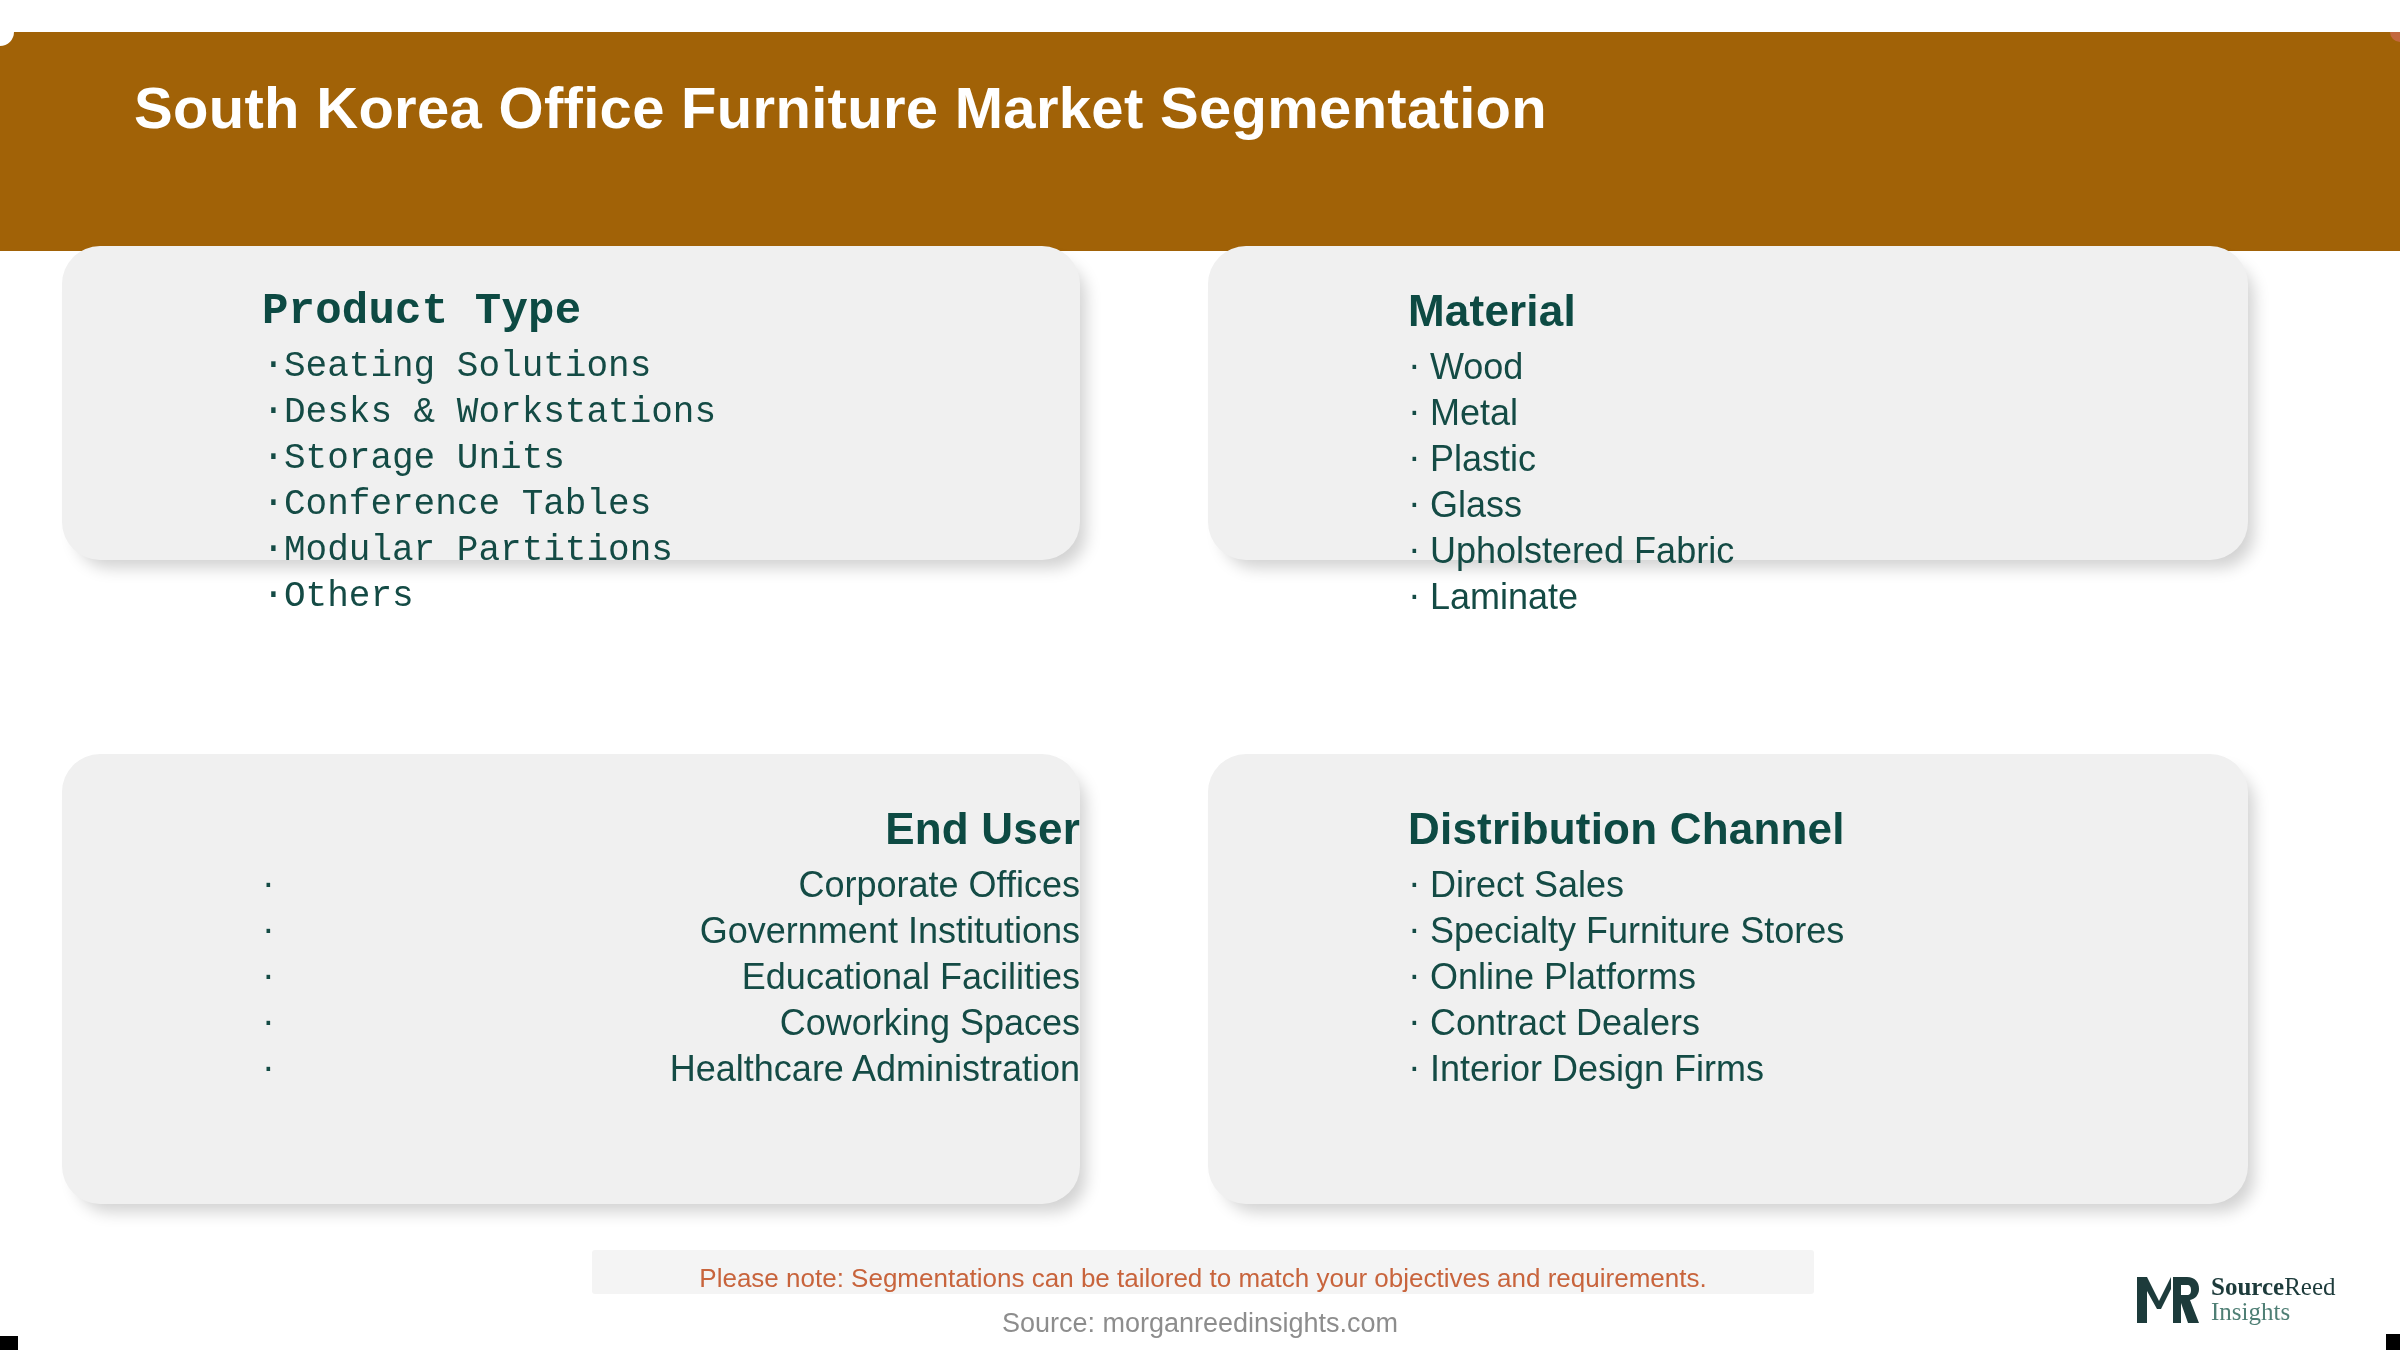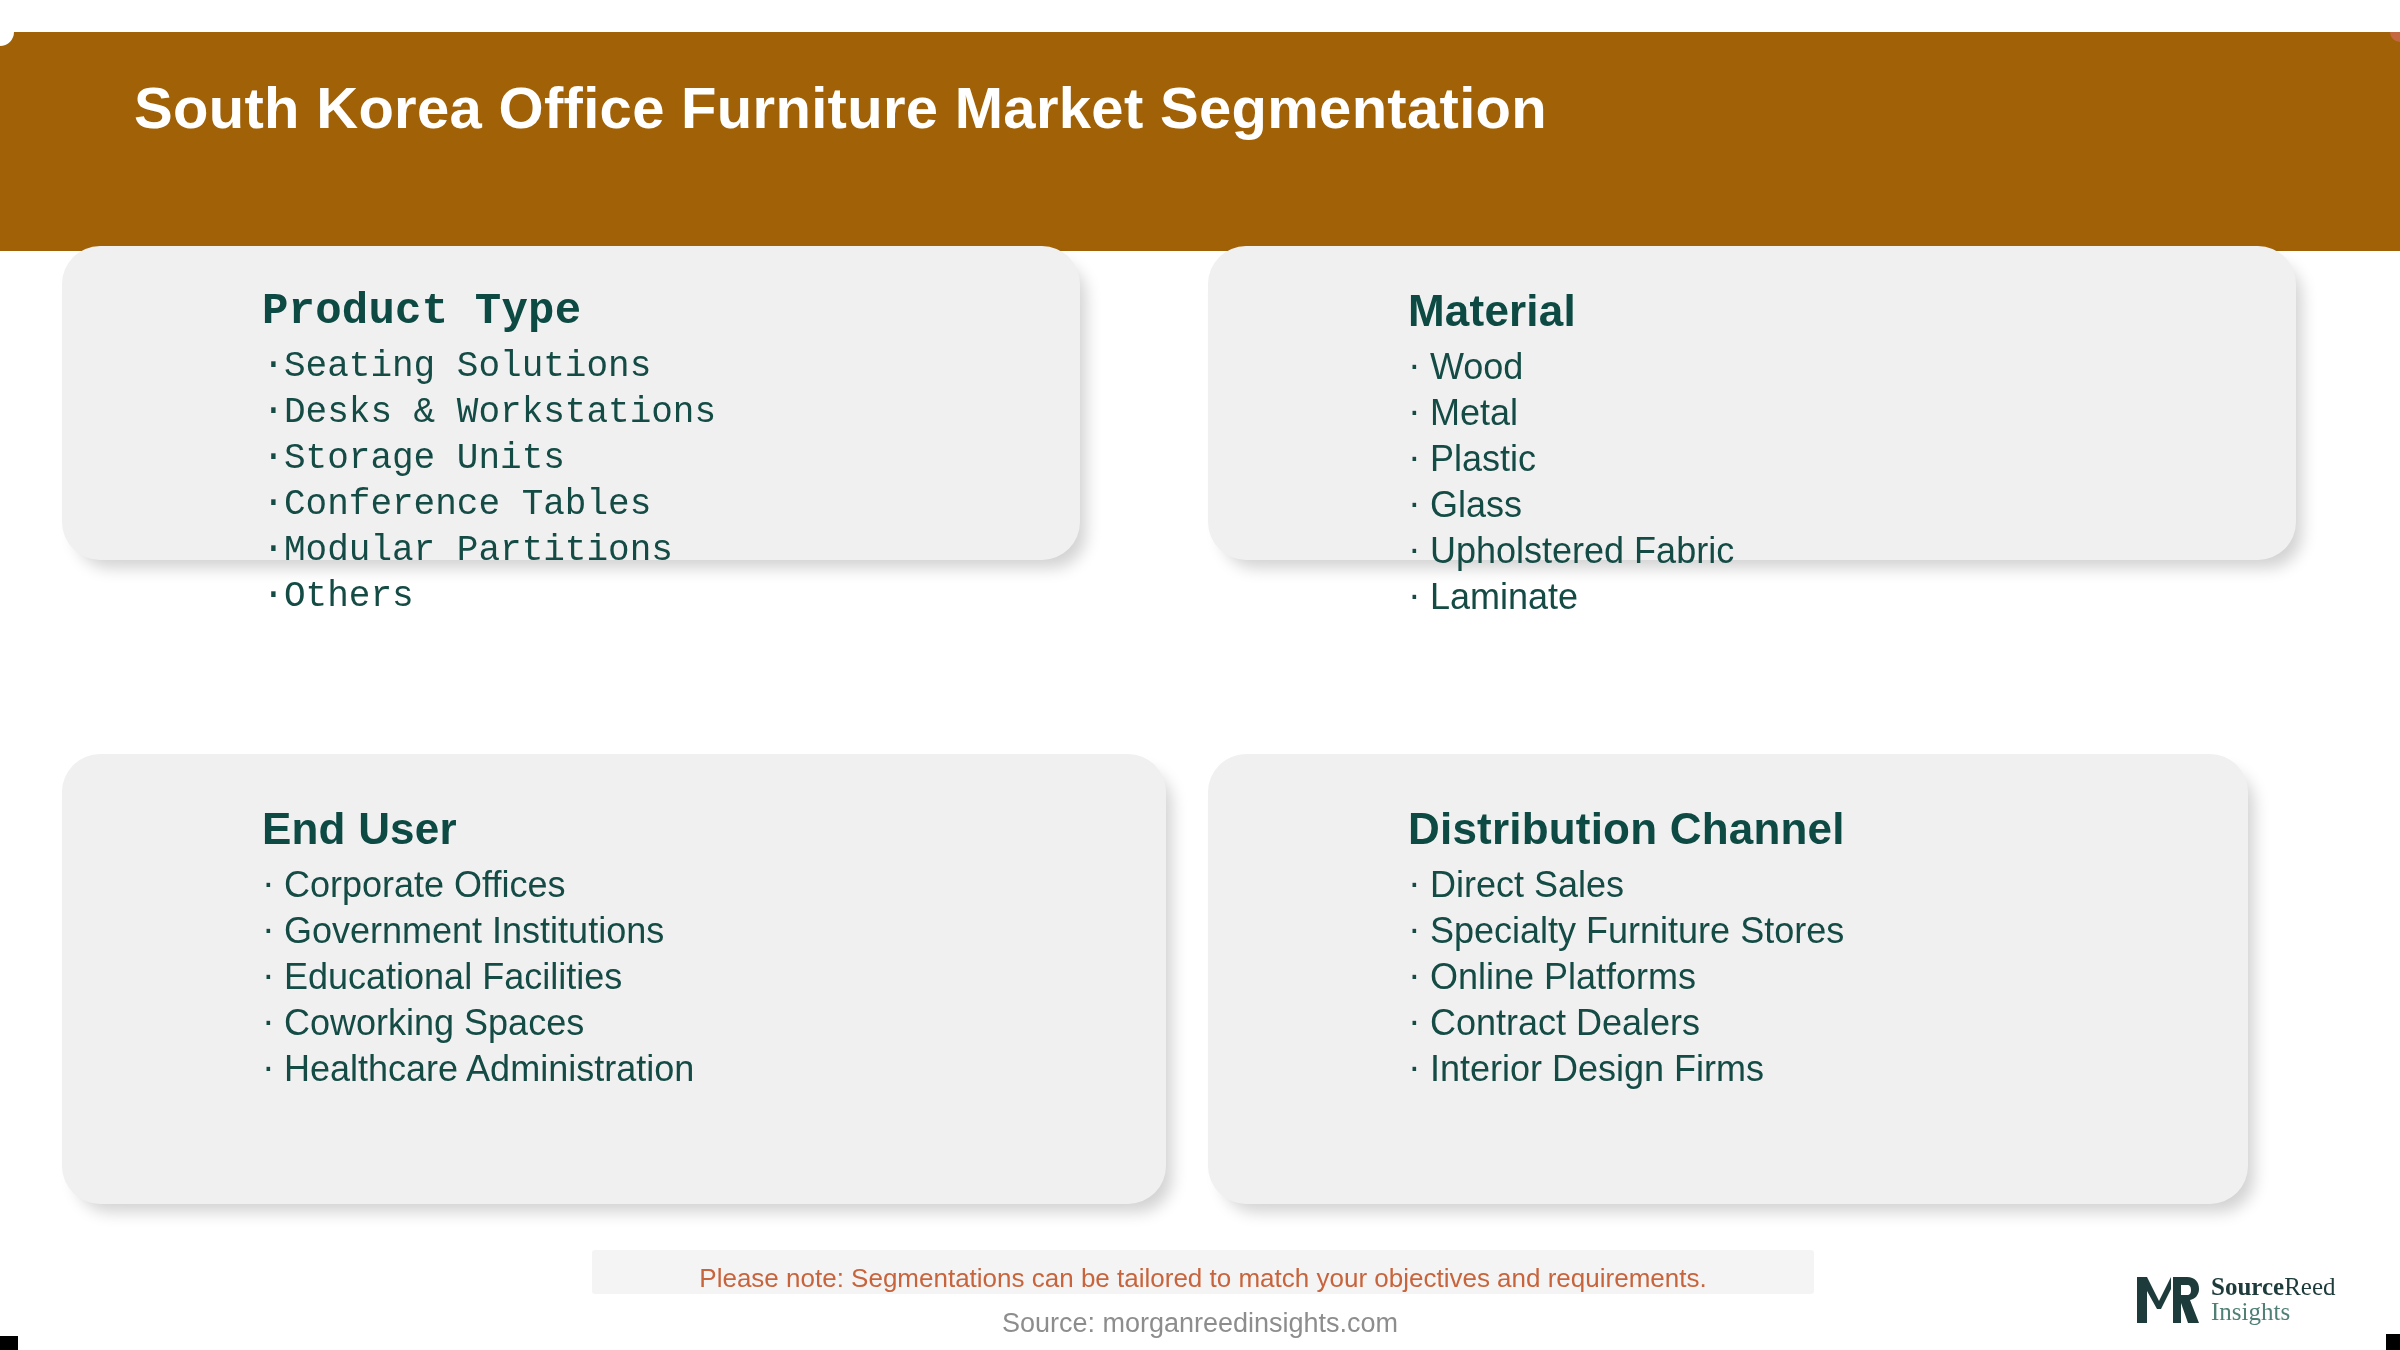--- a/index.html
+++ b/index.html
@@ -65,22 +65,22 @@
     width: 2400px;
     height: 1060px;
   }
   .card {
     position: absolute;
     background: #f0f0f0;
     border-radius: 38px;
     box-shadow: 10px 12px 16px -4px rgba(0,0,0,0.18);
   }
   .card.c1 { left: 62px;   top: 70px;  width: 1018px; height: 314px; font-family: Liberation Mono, monospace; }
-  .card.c2 { left: 1208px; top: 70px;  width: 1040px; height: 314px; padding-left: 48px; }
-  .card.c3 { left: 62px;   top: 578px; width: 1104px; height: 450px; }
+  .card.c2 { left: 1208px; top: 70px;  width: 1040px; height: 314px; }
+  .card.c3 { left: 62px;   top: 578px; width: 1018px; height: 450px; text-align: right; }
   .card.c4 { left: 1208px; top: 578px; width: 1040px; height: 450px; }
 
   .card-inner {
     position: absolute;
     left: 0;
     top: 0;
     width: 100%;
     height: 100%;
   }
   .card.c1 .card-body { padding: 40px 0 0 200px; }

